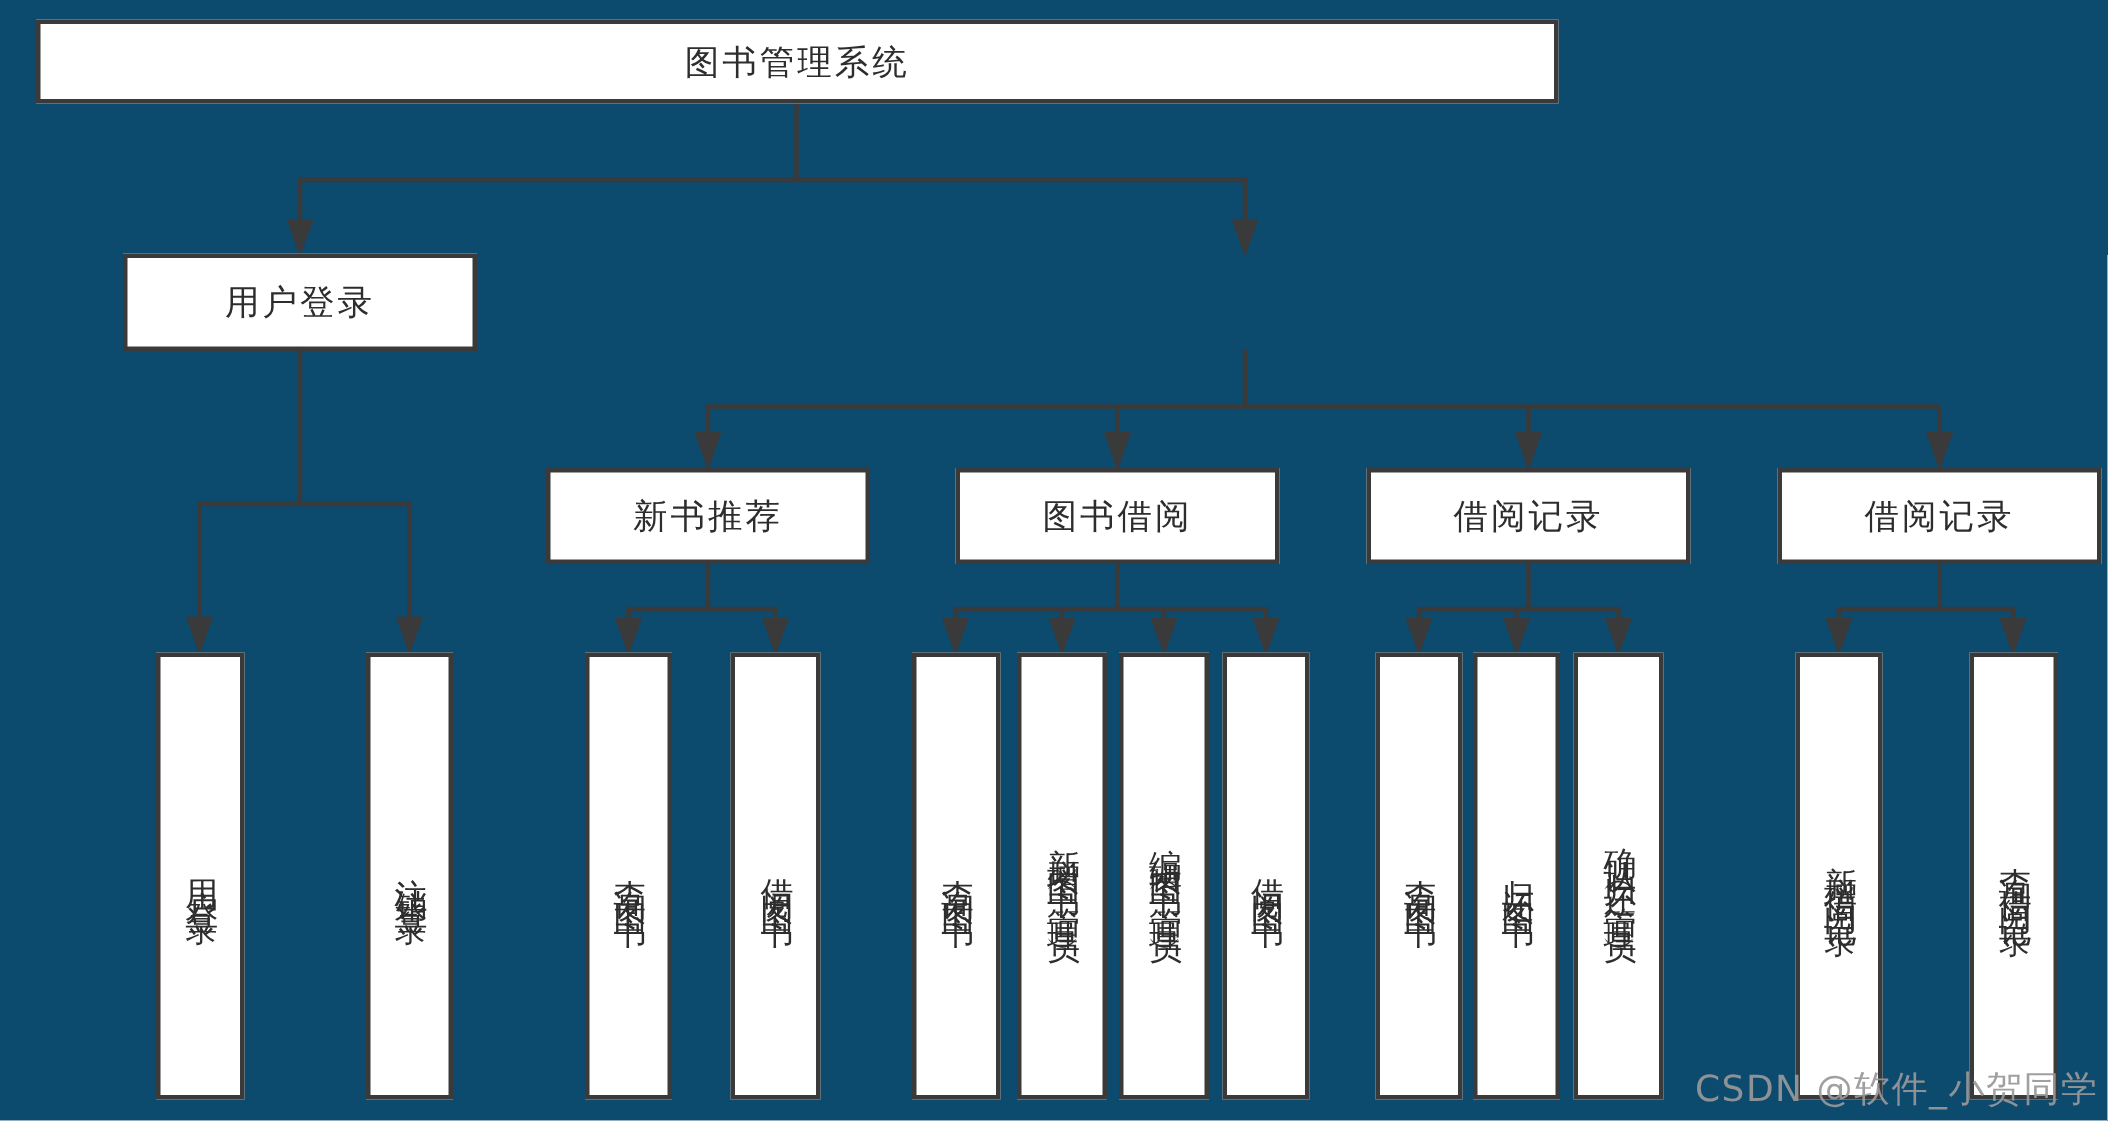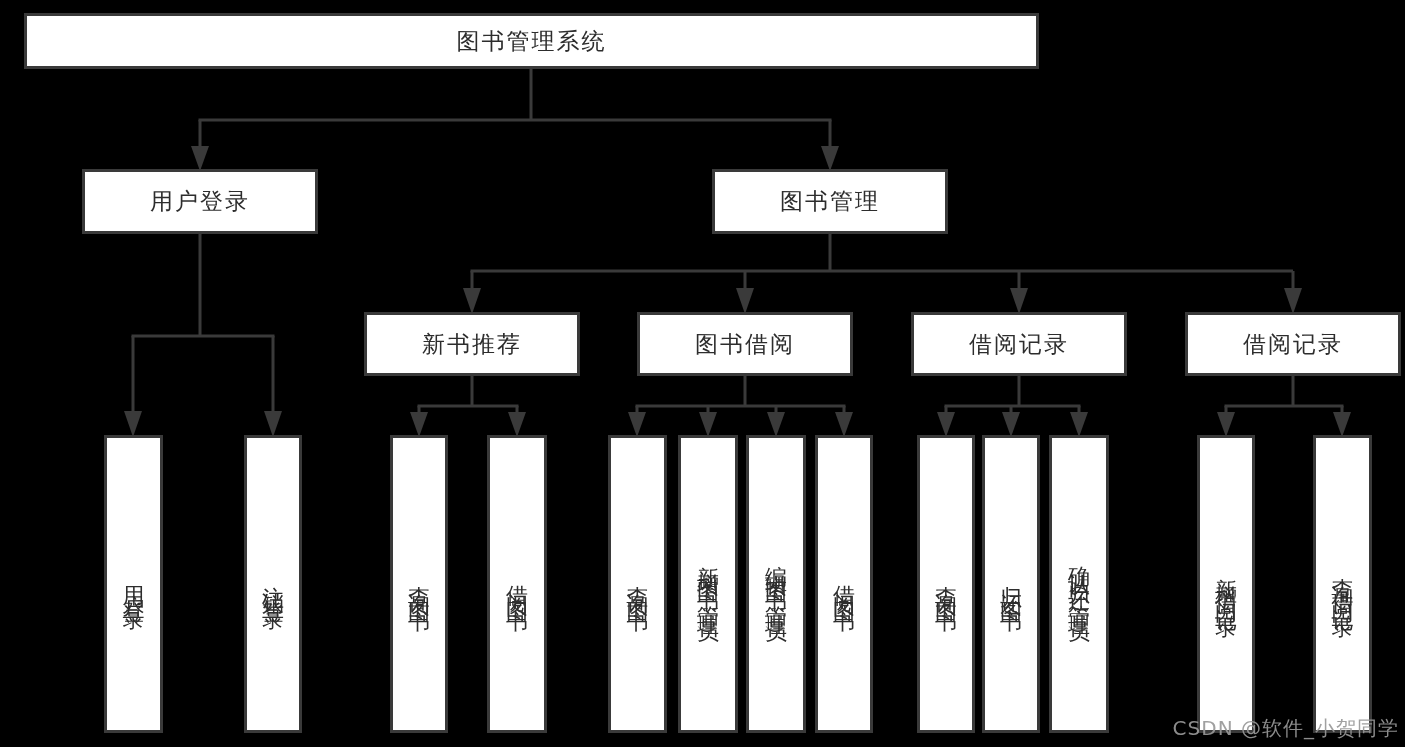--- a/index.html
+++ b/index.html
@@ -1,19 +1,19 @@
 <!DOCTYPE html>
 <html><head>
 <meta charset="utf-8">
 <style>
   html,body{margin:0;padding:0;background:#ffffff;}
   .canvas{
     position:relative;
     width:1405px;height:747px;
-    background:#000000;
+    background:#0c4a6e;
     font-family:"DejaVu Sans",sans-serif;
     overflow:hidden;
   }
   .connectors{position:absolute;left:0;top:0;z-index:1;pointer-events:none;}
   .box{
     position:absolute;
     box-sizing:border-box;
     background:#ffffff;
     border:3px solid #3a3a3a;
     display:flex;align-items:center;justify-content:center;
@@ -24,21 +24,21 @@
   .leaf .vlabel{
     writing-mode:vertical-lr;
     text-orientation:mixed;
     font-size:22px;
     letter-spacing:8px;
     line-height:1;
   }
   .watermark{
     position:absolute;
     right:6px;bottom:5px;
-    font-size:20px;
+    font-size:24px;
     letter-spacing:1px;
     color:rgba(152,152,152,0.92);
     z-index:5;
     white-space:nowrap;
   }
 </style>
 </head>
 <body>
 
 <div class="canvas">
@@ -109,23 +109,20 @@
     </g>
   </svg>
 
   <div class="box" style="left:24px;top:13px;width:1015px;height:56px">
     <span class="hlabel">图书管理系统</span>
   </div>
 
   <div class="box" style="left:82px;top:169px;width:236px;height:65px">
     <span class="hlabel">用户登录</span>
   </div>
-  <div class="box" style="left:712px;top:169px;width:236px;height:65px">
-    <span class="hlabel">图书管理</span>
-  </div>
 
   <div class="box" style="left:364px;top:312px;width:216px;height:64px">
     <span class="hlabel">新书推荐</span>
   </div>
   <div class="box" style="left:637px;top:312px;width:216px;height:64px">
     <span class="hlabel">图书借阅</span>
   </div>
   <div class="box" style="left:911px;top:312px;width:216px;height:64px">
     <span class="hlabel">借阅记录</span>
   </div>

